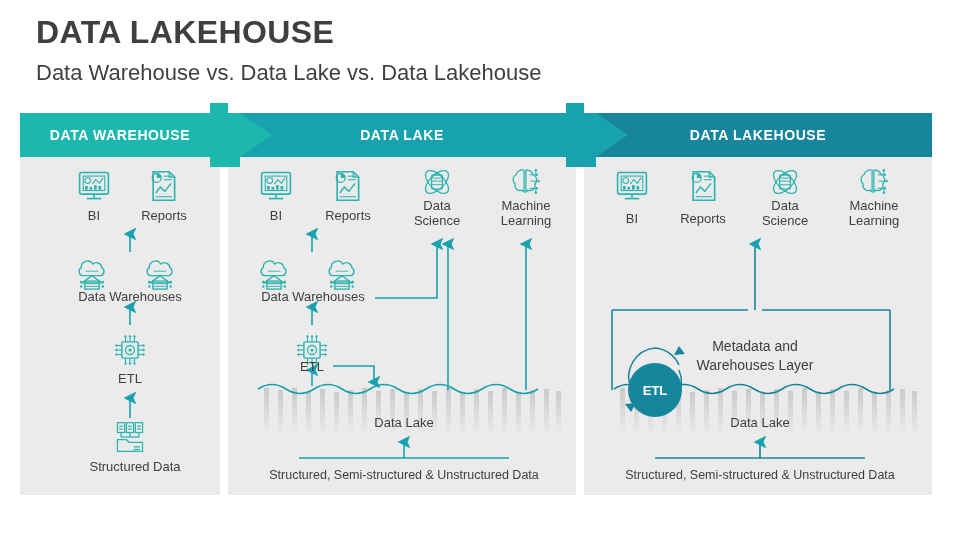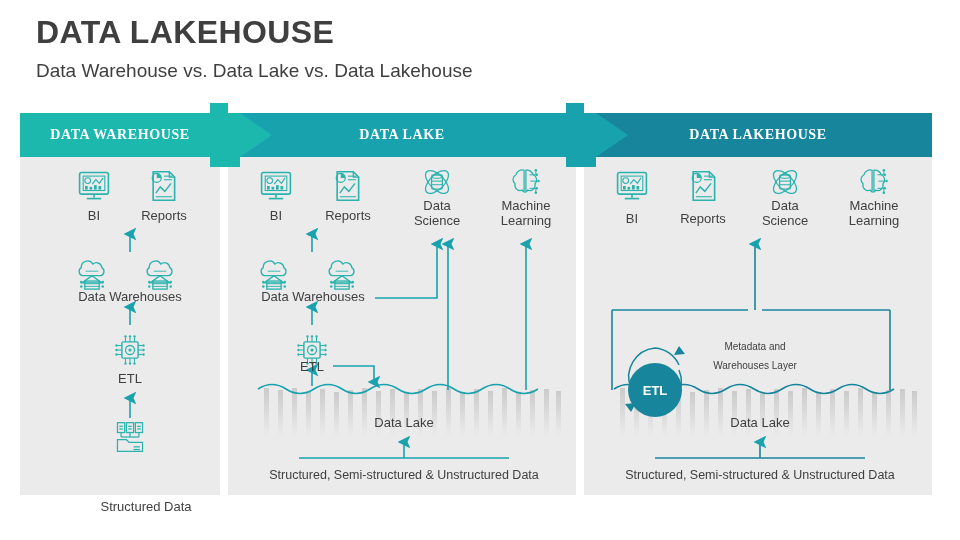--- a/index.html
+++ b/index.html
@@ -10,33 +10,33 @@
   }
   .slide{position:absolute;inset:0;}
 
   
   .title{
     position:absolute;left:36px;top:14px;
     font-size:32px;font-weight:bold;letter-spacing:.4px;color:#3f3f3f;
   }
   .subtitle{
     position:absolute;left:36px;top:60px;
-    font-size:19px;font-weight:normal;color:#3f3f3f;
+    font-size:22px;font-weight:normal;color:#3f3f3f;
   }
 
   
   .panel{position:absolute;top:113px;background:#ebebeb;}
   #panel-warehouse{left:20px;width:200px;height:382px;}
   #panel-lake{left:228px;width:348px;height:382px;}
   #panel-lakehouse{left:584px;width:348px;height:382px;}
 
   
   .banner{position:absolute;top:113px;height:44px;color:#fff;
     font-size:14px;font-weight:bold;letter-spacing:.6px;
-    display:flex;align-items:center;justify-content:center;font-family:Liberation Serif, serif;}
+    display:flex;align-items:center;justify-content:center;}
   #banner-warehouse{left:20px;width:200px;background:#1cb8ae;}
   #banner-lake{left:228px;width:348px;background:#17a2ae;}
   #banner-lakehouse{left:584px;width:348px;background:#17859c;}
   .banner span{position:relative;z-index:3;}
 
   
   .chev{position:absolute;top:103px;width:62px;height:64px;z-index:4;}
   #chev-1{left:210px;}
   #chev-2{left:566px;}
 
@@ -44,21 +44,21 @@
   .ic{position:absolute;}
   .lbl{position:absolute;text-align:center;font-size:13px;color:#3f3f3f;line-height:15px;}
   .lbl.sm{font-size:12.5px;}
   .vec{position:absolute;top:0;left:0;pointer-events:none;}
 
   .etl-circle{
     position:absolute;border-radius:50%;background:#17859c;
     display:flex;align-items:center;justify-content:center;
     color:#ffffff;font-size:13px;font-weight:bold;
   }
-  .gov-text{position:absolute;text-align:center;font-size:10px;color:#3f3f3f;line-height:19px;}
+  .gov-text{position:absolute;text-align:center;font-size:14px;color:#3f3f3f;line-height:19px;}
 
   .srcurl{position:absolute;right:14px;bottom:8px;font-size:7.5px;color:#6a6a6a;}
 </style>
 </head>
 <body>
 
 <div class="slide">
 
   <div class="title">DATA LAKEHOUSE</div>
   <div class="subtitle">Data Warehouse vs. Data Lake vs. Data Lakehouse</div>
@@ -204,21 +204,21 @@
         <line x1="28" y1="10" x2="32" y2="10"></line>
       <line x1="10" y1="14" x2="10" y2="19"></line>
         <line x1="20" y1="14" x2="20" y2="19"></line>
         <line x1="30" y1="14" x2="30" y2="19"></line>
       <line x1="10" y1="19" x2="30" y2="19"></line>
       <path d="M6,22 H16 L19,25 H34 V35 H6 Z"></path>
       <line x1="24" y1="30" x2="31" y2="30"></line>
         <line x1="24" y1="33" x2="31" y2="33"></line>
     </g>
   </svg>
-  <div class="lbl" style="left:71px;top:459px;width:150px;margin-top:40px;">Structured Data</div>
+  <div class="lbl" style="left:60px;top:459px;width:150px;">Structured Data</div>
 
   <svg class="vec" width="960" height="540">
 
     <g>
       <rect x="264" y="388" width="5" height="48" fill="url(#streak)"></rect>
       <rect x="278" y="390" width="5" height="46" fill="url(#streak)"></rect>
       <rect x="292" y="388" width="5" height="48" fill="url(#streak)"></rect>
       <rect x="306" y="392" width="5" height="44" fill="url(#streak)"></rect>
       <rect x="320" y="389" width="5" height="47" fill="url(#streak)"></rect>
       <rect x="334" y="392" width="5" height="44" fill="url(#streak)"></rect>

